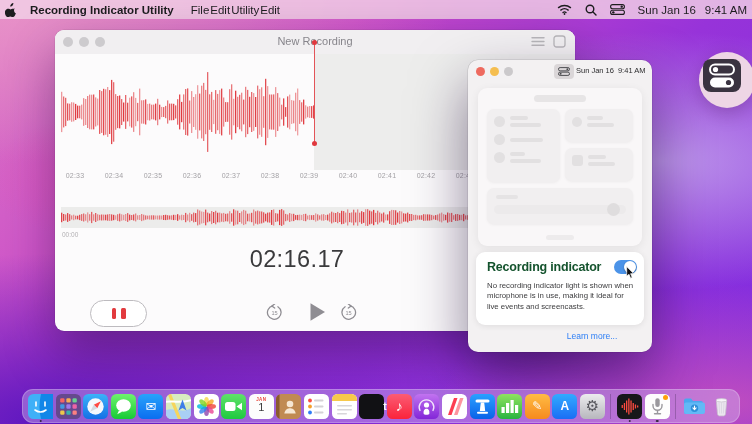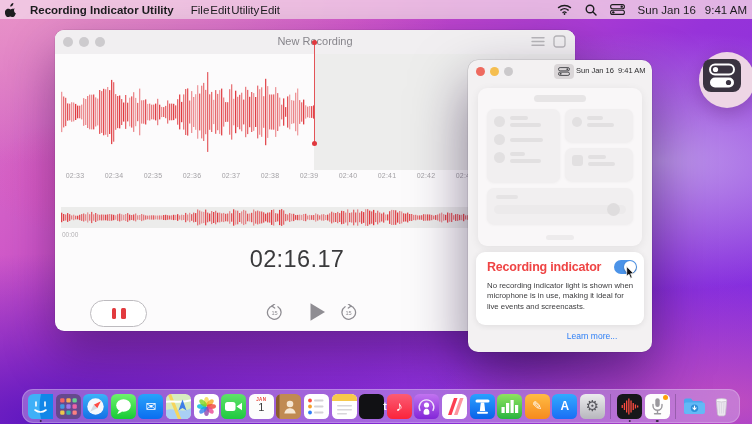--- a/index.html
+++ b/index.html
@@ -73,21 +73,21 @@
   .mdot{width:11px;height:11px;border-radius:50%;background:#e2e0e1;flex-shrink:0;}
   .msq{width:11px;height:11px;border-radius:3px;background:#e2e0e1;flex-shrink:0;}
   .mlines{display:flex;flex-direction:column;gap:3px;}
   .mline{height:4px;border-radius:2px;background:#e2e0e1;}
   .m-slider-label{position:absolute;left:9px;top:7px;width:22px;height:4px;border-radius:2px;background:#e5e3e4;}
   .m-slider{position:absolute;left:7px;top:17px;width:132px;height:9px;border-radius:4.5px;background:#eceaeb;}
   .m-knob{position:absolute;left:120px;top:15px;width:13px;height:13px;border-radius:50%;background:#dfddde;}
   .mock-footbar{position:absolute;left:68px;top:147px;width:28px;height:5px;border-radius:2.5px;background:#edebec;}
   .setcard{position:absolute;left:8px;top:192px;width:168px;height:73px;border-radius:9px;background:#fff;
     box-shadow:0 1px 6px rgba(0,0,0,.09);}
-  .set-title{position:absolute;left:11px;top:8px;font-size:12.5px;font-weight:700;color:#ef4444;letter-spacing:-.2px;}
+  .set-title{position:absolute;left:11px;top:8px;font-size:12.5px;font-weight:700;color:#14532d;letter-spacing:-.2px;}
   .toggle{position:absolute;left:138px;top:8px;width:23px;height:14px;border-radius:7px;cursor:pointer;}
   .toggle .knob{position:absolute;right:1px;top:1px;width:12px;height:12px;border-radius:50%;background:#fff;
     box-shadow:0 1px 2px rgba(0,0,0,.3);}
   .cursor{position:absolute;left:150px;top:13px;z-index:5;}
   .set-desc{position:absolute;left:11px;top:29px;width:147px;font-size:7.8px;line-height:10.3px;color:#3c3c3e;}
   .learnmore{position:absolute;left:0;top:271px;width:100%;text-align:center;font-size:8.5px;color:#2c7ef6;cursor:pointer;text-decoration:none;padding-left:32px;}
   
   .ccbubble{position:absolute;left:699px;top:52px;width:56px;height:56px;border-radius:50%;background:#eed6e5;
     box-shadow:0 6px 18px rgba(60,10,60,.25);}
   .ccicon{position:absolute;left:4px;top:7px;width:38px;height:33px;border-radius:8px;background:#3a3340;}

